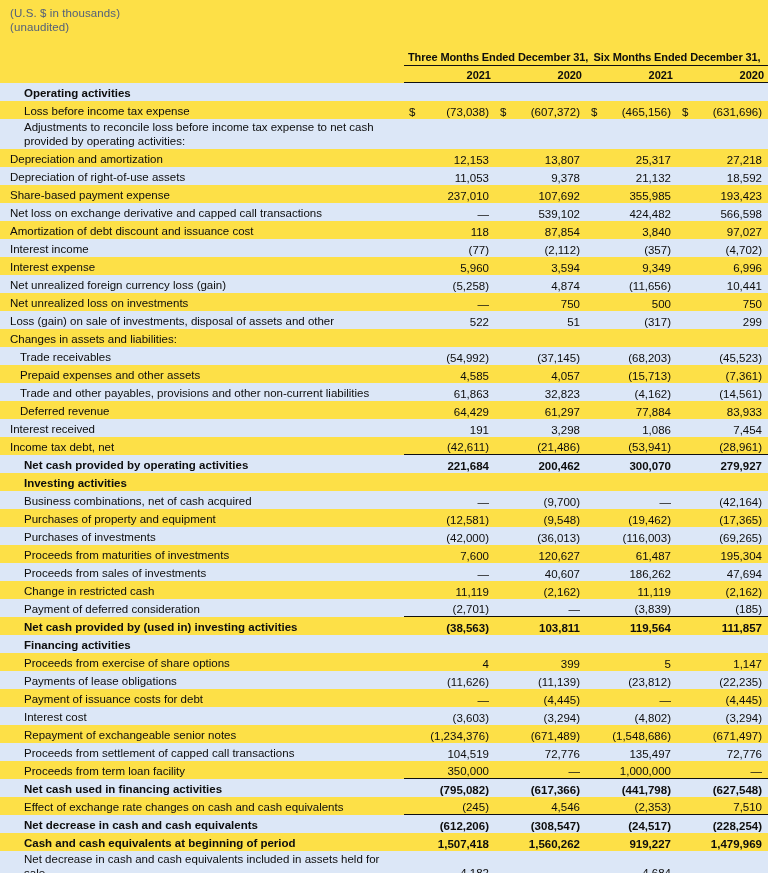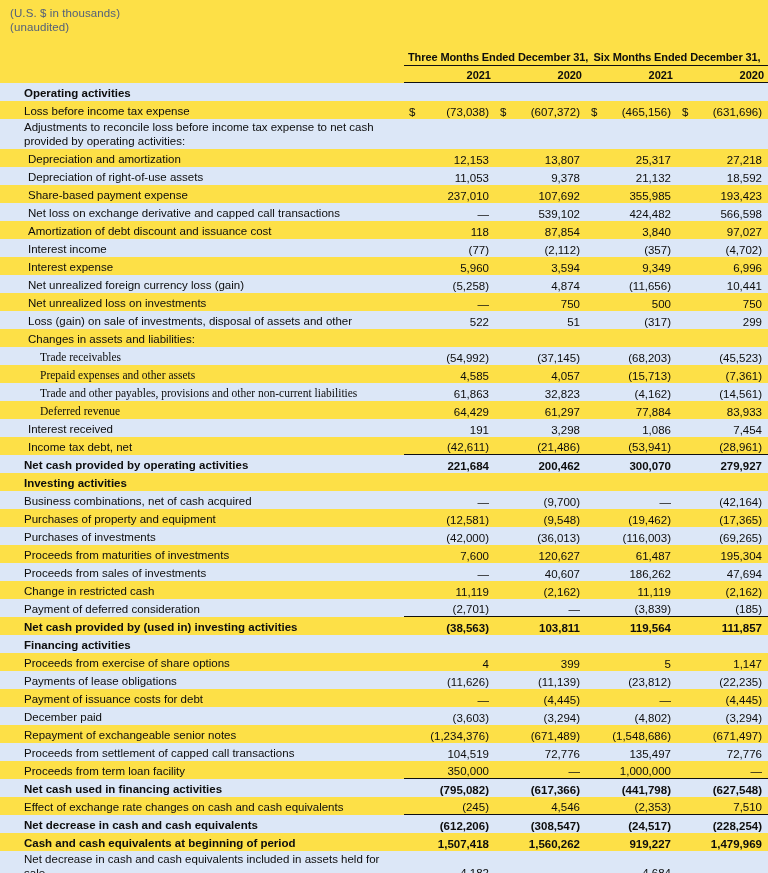--- a/index.html
+++ b/index.html
@@ -63,22 +63,22 @@
   
   tr.row td { height: 18px; padding-top: 1px; padding-bottom: 1px; }
   tr.stripe td { background: #dce7f7; }
 
   td.label {
     text-align: left;
     padding-left: 24px;
     padding-right: 6px;
     line-height: 14px;
   }
-  td.label.i1 { padding-left: 28px; }
-  td.label.i2 { padding-left: 40px; font-family: Liberation Serif, serif; }
+  td.label.i1 { padding-left: 10px; }
+  td.label.i2 { padding-left: 20px; }
   td.label.bold { font-weight: bold; }
   td.label.wrap { white-space: normal; }
 
   td.num {
     text-align: right;
     padding-right: 6px;
     white-space: nowrap;
     font-variant-numeric: tabular-nums;
   }
   td.num.bold { font-weight: bold; }
@@ -363,21 +363,21 @@
           <td class="num">(22,235)</td>
         </tr>
         <tr class="row">
           <td class="label">Payment of issuance costs for debt</td>
           <td class="num">—</td>
           <td class="num">(4,445)</td>
           <td class="num">—</td>
           <td class="num">(4,445)</td>
         </tr>
         <tr class="row stripe">
-          <td class="label">December paid</td>
+          <td class="label">Interest cost</td>
           <td class="num">(3,603)</td>
           <td class="num">(3,294)</td>
           <td class="num">(4,802)</td>
           <td class="num">(3,294)</td>
         </tr>
         <tr class="row">
           <td class="label">Repayment of exchangeable senior notes</td>
           <td class="num">(1,234,376)</td>
           <td class="num">(671,489)</td>
           <td class="num">(1,548,686)</td>

